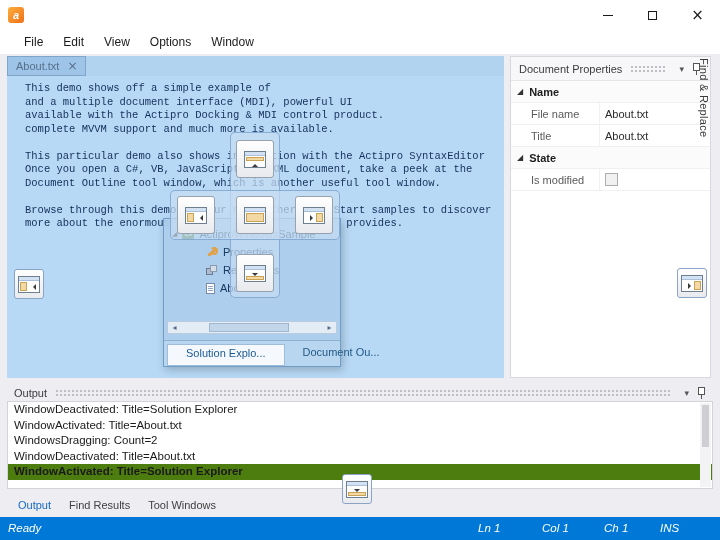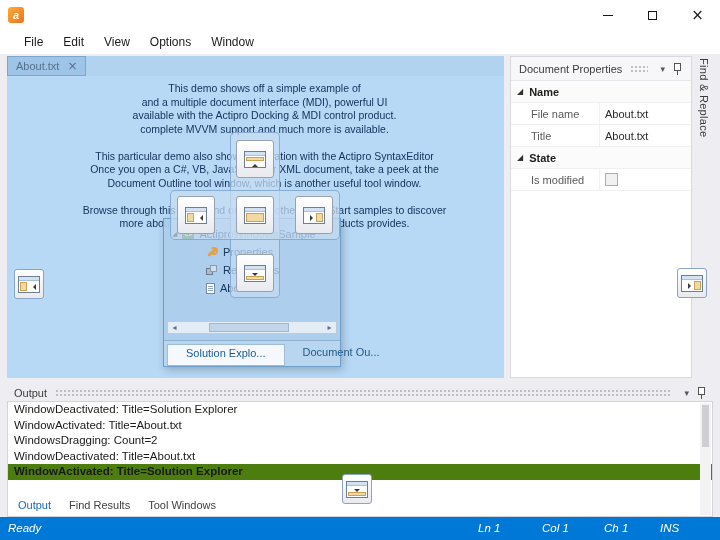--- a/index.html
+++ b/index.html
@@ -23,52 +23,52 @@
   .menuitem { font-size:12px; color:#1B1B1B; line-height:24px; padding:0 10px; }
 
   
   .dochost { position:absolute; left:7px; top:56px; width:497px; height:322px; background:#B7D9F6; }
   .tabstrip { position:absolute; left:0; top:0; right:0; height:20px; background:#B2D3F0; }
   .doctab { position:absolute; left:0; top:0; height:20px; padding:0 8px; background:#9EC5E7; border:1px solid #7FA6CA;
             display:flex; align-items:center; font-size:11px; color:#56708C; }
   .tabclose { margin-left:8px; font-size:12px; color:#56708C; font-family:"DejaVu Sans", sans-serif; }
   .doccontent { position:absolute; left:0; top:20px; right:0; bottom:0; background:#B7D9F6;
                 padding:6px 0 0 18px; overflow:hidden; }
-  .codeline { font-family:Liberation Sans, sans-serif; font-size:10.5px; line-height:13.5px; min-height:13.5px;
-              color:#14305A; white-space:pre;text-align:center; }
+  .codeline { font-family:Liberation Mono, monospace; font-size:10.5px; line-height:13.5px; min-height:13.5px;
+              color:#14305A; white-space:pre; }
 
   
   .twhead { position:absolute; left:0; top:0; right:0; height:24px; background:#F7F7F9; border-bottom:1px solid #E6E6EA;
             display:flex; align-items:center; padding:0 6px 0 8px; }
   .twtitle { font-size:11px; color:#3B3B3B; white-space:nowrap; }
   .grip { flex:1; height:8px; margin:0 8px;
           background-image:radial-gradient(circle,#BDBDC2 0.9px,transparent 1px); background-size:4px 4px; }
   .chev { font-size:9px; color:#555; font-family:"DejaVu Sans", sans-serif; padding:0 4px; }
   .pin { width:10px; height:13px; position:relative; margin:0 3px; }
   .pin::before { content:""; position:absolute; left:2px; top:1px; width:5px; height:6px; background:#FFF; border:1px solid #555; }
   .pin::after { content:""; position:absolute; left:5px; top:9px; width:1px; height:4px; background:#555; }
 
   
-  .props { position:absolute; left:510px; top:56px; width:182px; height:322px; background:#6d28d9; border:1px solid #D8D8DE; }
+  .props { position:absolute; left:510px; top:56px; width:201px; height:322px; background:#6d28d9; border:1px solid #D8D8DE; }
   .pgrid { position:absolute; left:0; top:24px; right:0; bottom:0; background:#FFF; }
   .pg-cat, .pg-row { position:relative; height:22px; border-bottom:1px solid #F0F0F2; display:flex; align-items:center; font-size:11px; }
   .pg-cat { font-weight:bold; color:#1E1E1E; background:#FBFBFC; }
   .pg-exp { font-size:8px; color:#333; margin:0 6px 0 6px; font-family:"DejaVu Sans", sans-serif; }
   .pg-label { padding-left:20px; color:#5A5A5A; }
   .pg-row::before { content:""; position:absolute; left:88px; top:0; bottom:0; width:1px; background:#F1F1F3; }
   .pg-val { position:absolute; left:94px; color:#2B2B2B; }
   .pg-check { position:absolute; left:94px; top:4px; width:13px; height:13px; background:#F1F1F1; border:1px solid #ADADAD; }
 
   
   .sidetab { position:absolute; left:698px; top:58px; writing-mode:vertical-rl; font-size:11px; color:#3C3C3C; letter-spacing:0.3px; }
 
   
   .outpanel { position:absolute; left:7px; top:384px; width:706px; height:130px; }
   .outhead { position:absolute; left:0; top:0; right:0; height:17px; display:flex; align-items:center; padding:0 4px 0 7px; }
-  .outlist { position:absolute; left:0; top:17px; right:0; height:116px; background:#FFF; border:1px solid #D4D4D8; overflow:hidden; }
+  .outlist { position:absolute; left:0; top:17px; right:0; height:88px; background:#FFF; border:1px solid #D4D4D8; overflow:hidden; }
   .outrow { font-size:11.5px; line-height:15.5px; color:#1A1A1A; padding-left:6px; white-space:pre; }
   .outrow.sel { background:#4d7c0f;font-weight:bold; }
   .vscroll { position:absolute; right:1px; top:1px; bottom:1px; width:11px; background:#F3F3F5; }
   .vthumb { position:absolute; left:2px; top:2px; width:7px; height:42px; background:#CFCFD3; }
   .outtabs { position:absolute; left:2px; top:114px; height:16px; display:flex; }
   .outtab { font-size:11px; color:#3F3F3F; padding:1px 9px; }
   .outtab.sel { color:#1569C7; }
 
   
   .statusbar { position:absolute; left:0; top:517px; width:720px; height:23px; background:#0078D7; color:#FFF; font-size:11.5px; }

